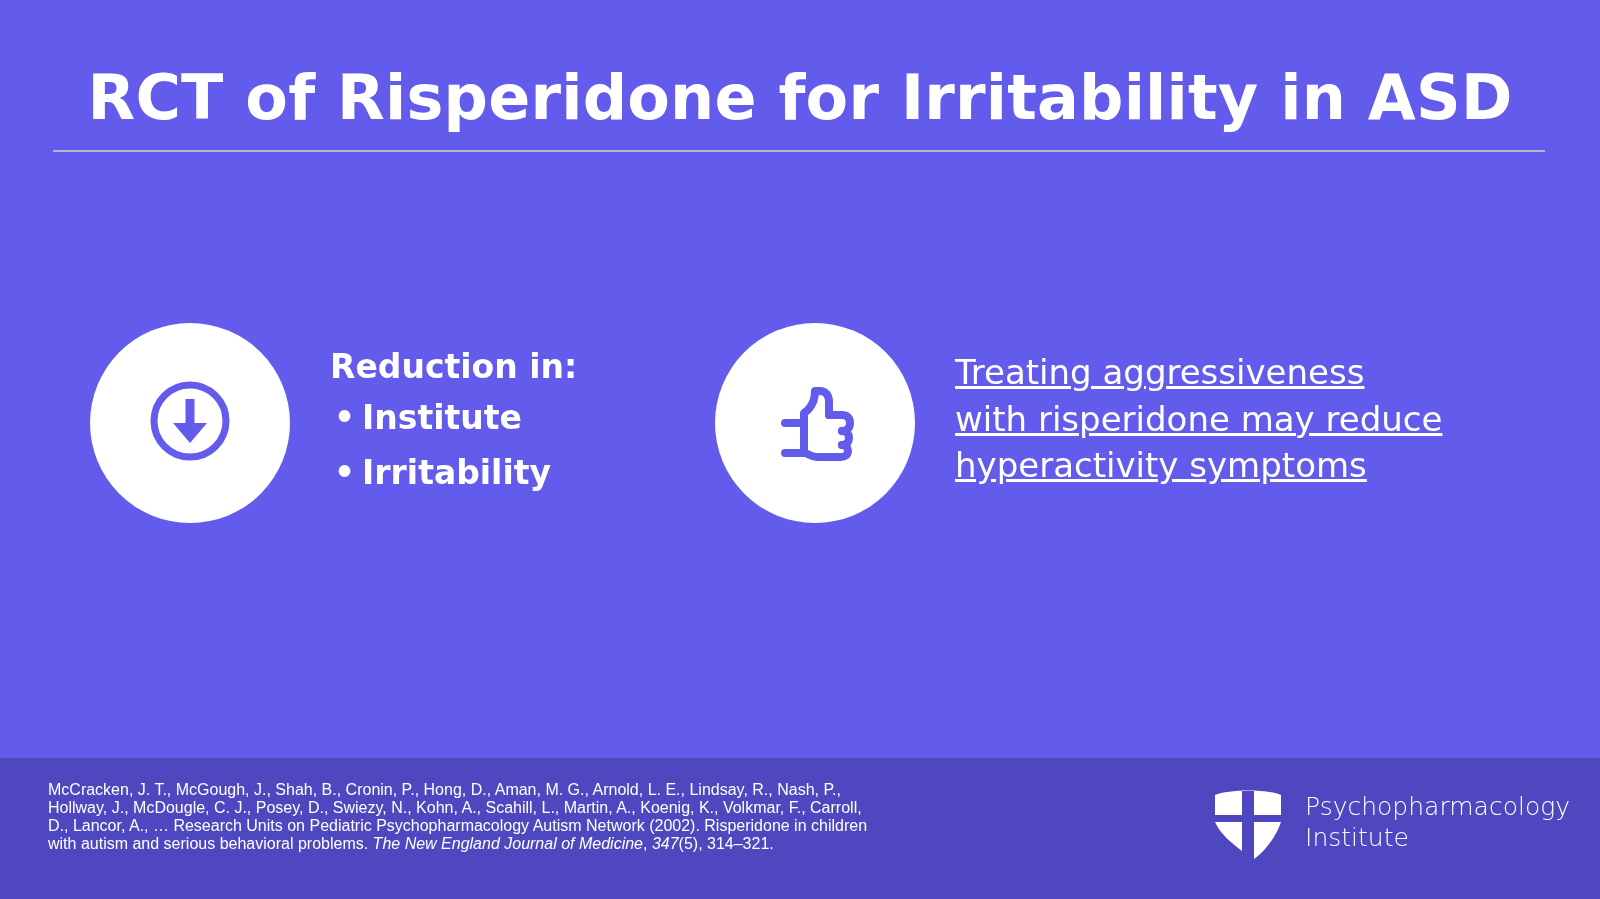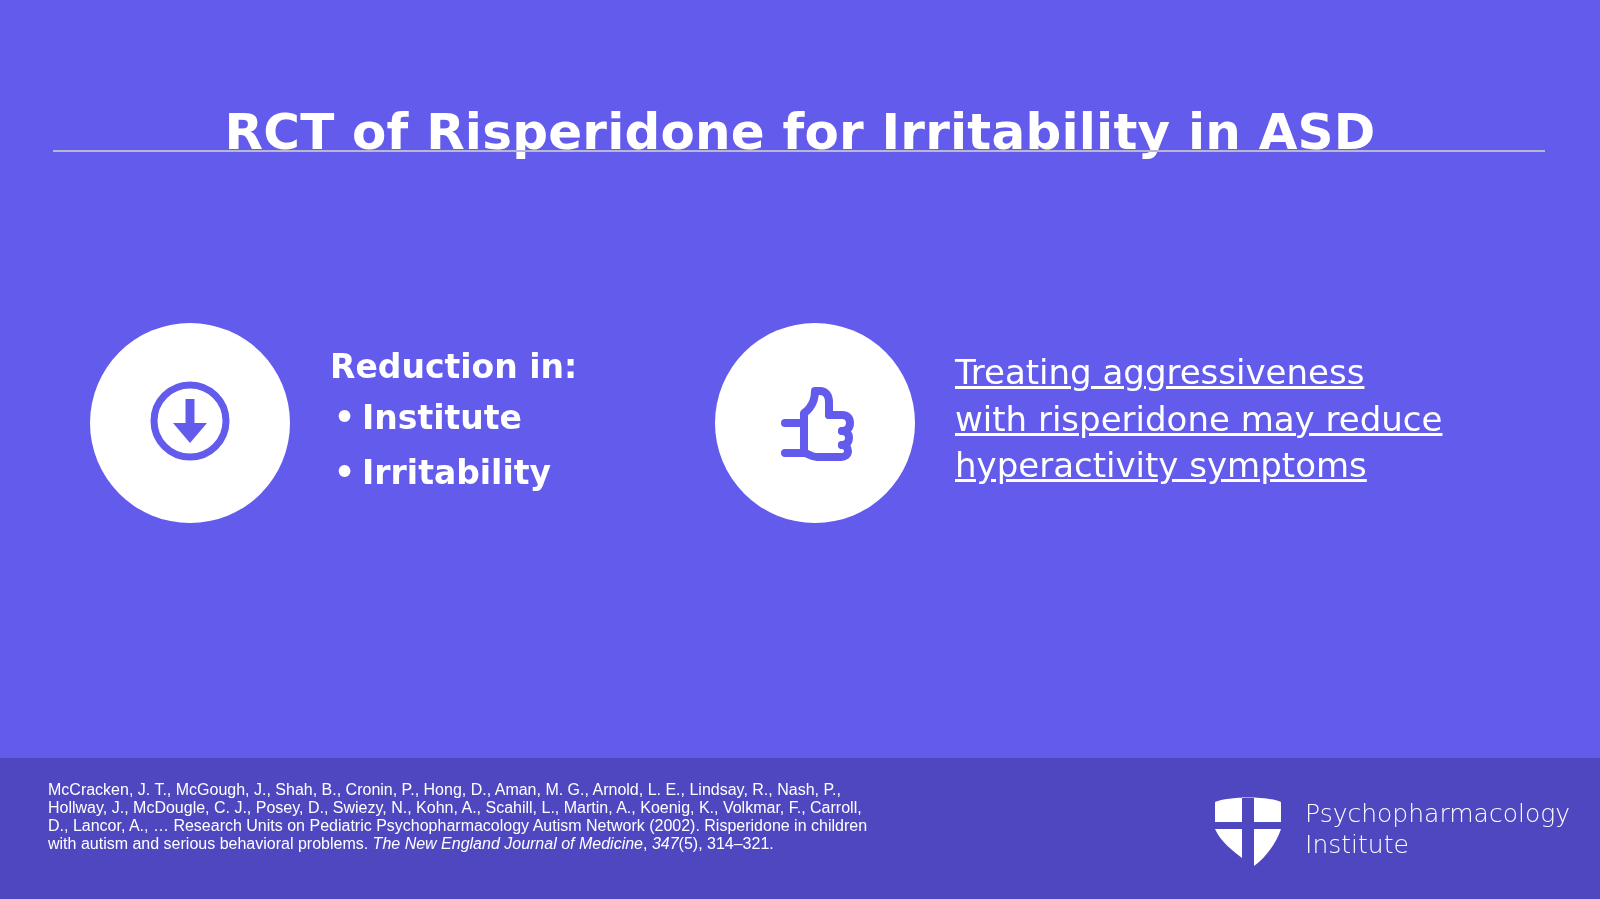--- a/index.html
+++ b/index.html
@@ -24,27 +24,26 @@
   
   #title-block {
     position: absolute;
     left: 53px;
     top: 62px;
     width: 1494px;
     text-align: center;
   }
   #slide-title {
     font-family: "DejaVu Sans", sans-serif;
-    font-size: 50px;
+    font-size: 62px;
     font-weight: bold;
     color: #FFFFFF;
     letter-spacing: 0.2px;
     line-height: 1.15;
     white-space: nowrap;
-    margin-top: 42px;
   }
   #title-rule {
     position: absolute;
     left: 53px;
     top: 150px;
     width: 1492px;
     height: 2px;
     background: #B9B6CF;
   }
 
@@ -131,21 +130,21 @@
     font-family: "Liberation Sans", sans-serif;
     font-size: 16px;
     line-height: 18px;
     color: #FFFFFF;
   }
   #citation .ital { font-style: italic; }
 
   #logo-block {
     position: absolute;
     right: 30px;
-    top: 30px;
+    top: 23px;
     display: flex;
     align-items: center;
   }
   #logo-mark {
     width: 82px;
     height: 82px;
     flex: 0 0 auto;
   }
   #logo-text {
     margin-left: 16px;

